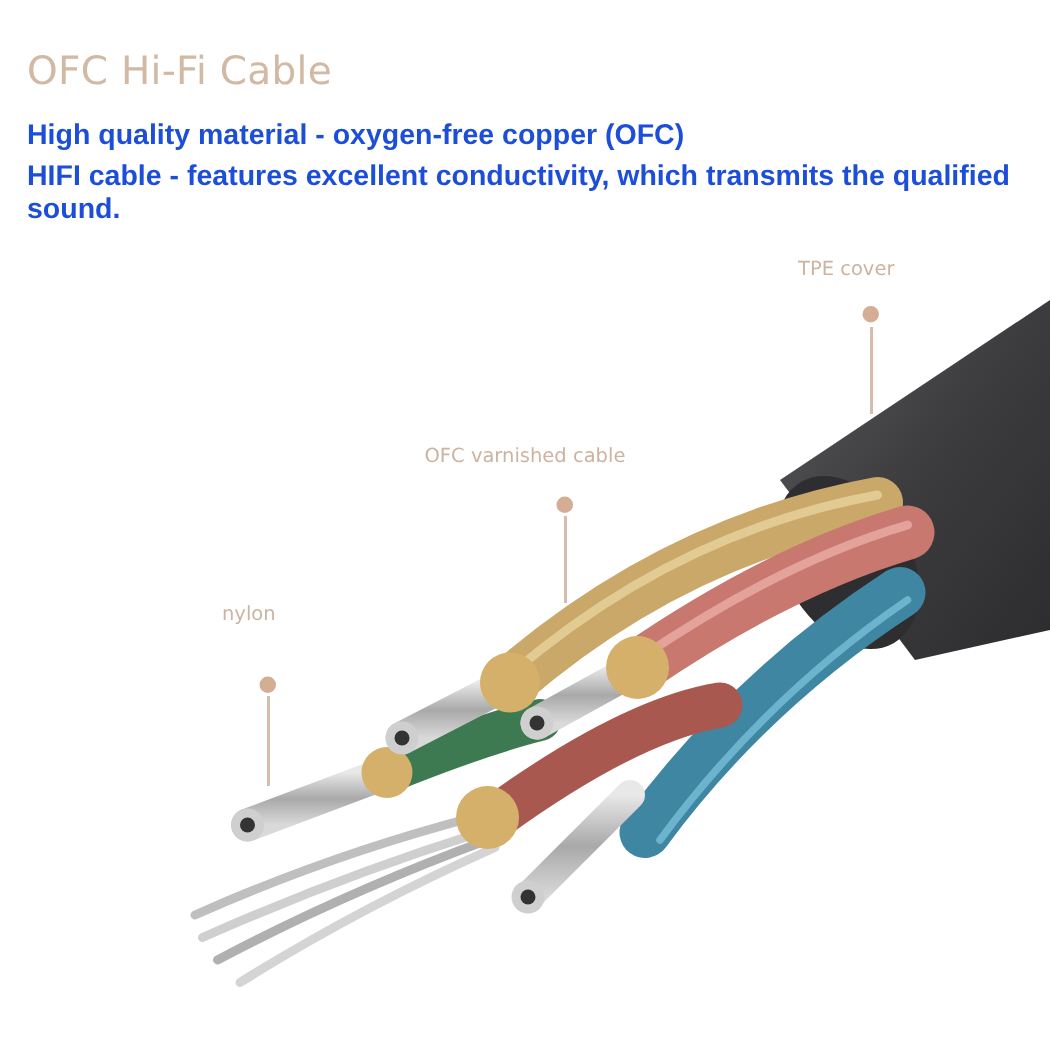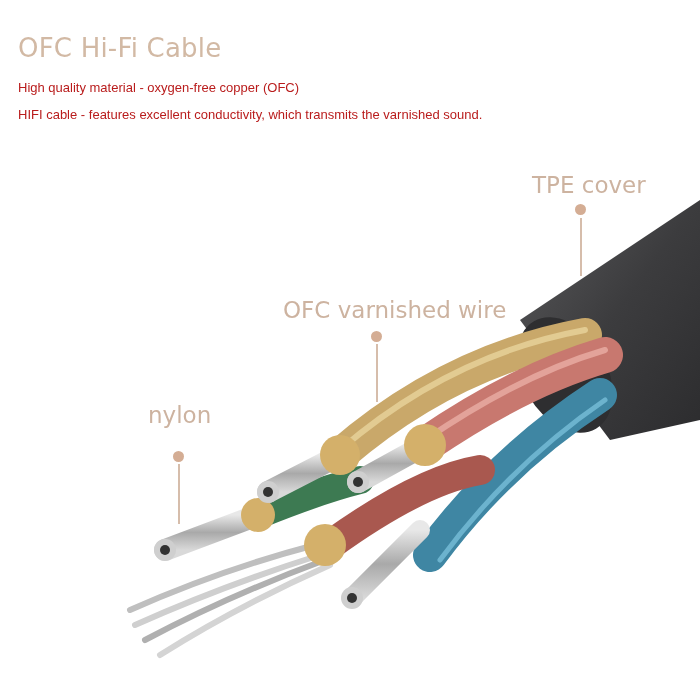--- a/index.html
+++ b/index.html
@@ -1,31 +1,31 @@
 <!DOCTYPE html>
 <html><head>
 <meta charset="utf-8">
 <style>
   html, body { margin: 0; padding: 0; background: #ffffff; }
   body { width: 700px; height: 700px; position: relative; overflow: hidden; font-family: "DejaVu Sans", sans-serif; }
   .title { position: absolute; left: 18px; top: 33px; font-size: 26px; color: #d2b9a4; letter-spacing: 0.2px; font-family: "DejaVu Sans", sans-serif; }
-  .desc { position: absolute; left: 18px; font-size: 13px; color: #b91c1c; font-family: "Liberation Sans", sans-serif; }
+  .desc { position: absolute; left: 18px; font-size: 19px; color: #1d4ed8; font-family: "Liberation Sans", sans-serif; font-weight: bold; }
   .desc1 { top: 80px; }
   .desc2 { top: 107px; }
-  .label { position: absolute; font-size: 23px; color: #cdb3a0; font-family: "DejaVu Sans", sans-serif; white-space: nowrap; }
+  .label { position: absolute; font-size: 13px; color: #cdb3a0; font-family: "DejaVu Sans", sans-serif; white-space: nowrap; }
   .dot { position: absolute; width: 11px; height: 11px; border-radius: 50%; background: #d4ad94; }
   .line { position: absolute; width: 2px; background: #d6bdab; }
   svg.cable { position: absolute; left: 0; top: 0; }
 </style>
 </head>
 <body>
 
 <div class="title">OFC Hi-Fi Cable</div>
 <div class="desc desc1">High quality material - oxygen-free copper (OFC)</div>
-<div class="desc desc2">HIFI cable - features excellent conductivity, which transmits the varnished sound.</div>
+<div class="desc desc2">HIFI cable - features excellent conductivity, which transmits the qualified sound.</div>
 
 <svg class="cable" width="700" height="700" viewBox="0 0 700 700">
   <defs>
     <linearGradient id="jacketGrad" x1="0" y1="0" x2="1" y2="1">
       <stop offset="0" stop-color="#5a5a5c"></stop>
       <stop offset="0.5" stop-color="#3c3c3e"></stop>
       <stop offset="1" stop-color="#2c2c2e"></stop>
     </linearGradient>
     <linearGradient id="nylonGrad" x1="0" y1="0" x2="0" y2="1">
       <stop offset="0" stop-color="#e8e8e8"></stop>
@@ -86,19 +86,19 @@
       <circle cx="358" cy="482" r="5" fill="#333"></circle>
     <circle cx="352" cy="598" r="11" fill="#cfcfcf"></circle>
       <circle cx="352" cy="598" r="5" fill="#333"></circle>
   </g>
 </svg>
 
 <div class="label" style="left:532px; top:172px;">TPE cover</div>
 <div class="dot" style="left:575px; top:204px;"></div>
 <div class="line" style="left:580px; top:218px; height:58px;"></div>
 
-<div class="label" style="left:283px; top:297px;">OFC varnished wire</div>
+<div class="label" style="left:283px; top:297px;">OFC varnished cable</div>
 <div class="dot" style="left:371px; top:331px;"></div>
 <div class="line" style="left:376px; top:344px; height:58px;"></div>
 
 <div class="label" style="left:148px; top:402px;">nylon</div>
 <div class="dot" style="left:173px; top:451px;"></div>
 <div class="line" style="left:178px; top:464px; height:60px;"></div>
 
 </body></html>

